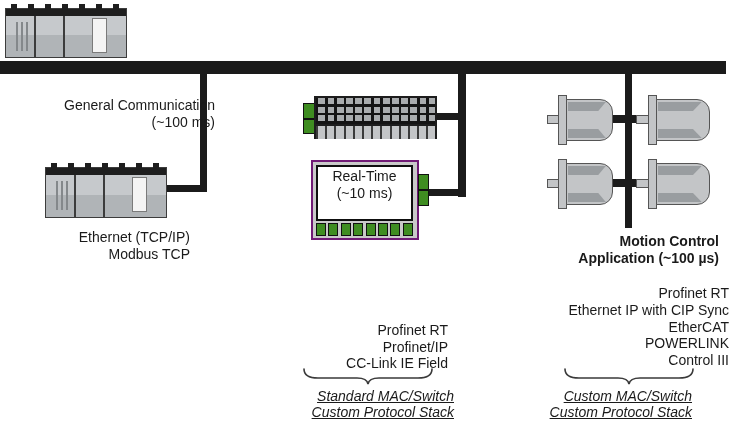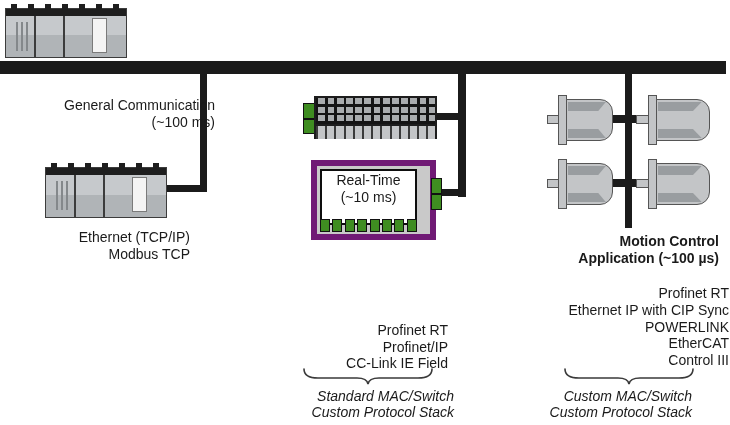--- a/index.html
+++ b/index.html
@@ -3,21 +3,21 @@
 <meta charset="utf-8">
 <style>
   html,body { margin:0; padding:0; background:#fff; }
   .canvas {
     position:relative; width:730px; height:425px; background:#ffffff;
     font-family:"Liberation Sans", sans-serif; color:#1a1a1a; overflow:hidden;
   }
   .line { position:absolute; background:#1b1b1b; }
   .t { position:absolute; text-align:right; font-size:14px; line-height:16.5px; }
   .t .ln { display:block; }
-  .italic { font-style:italic; }
+  .italic { font-style:italic;text-decoration:underline; }
 
   
   .plc { position:absolute; border:1.5px solid #3c3c3c;
          background:linear-gradient(#c6c9cc 0 55%, #b0b4b7 55% 100%); box-sizing:border-box; }
   .plc-tabs { position:absolute; left:5px; right:5px; top:-5px; height:5px;
          background:repeating-linear-gradient(90deg,#1e1e1e 0 6px, transparent 6px 17px); }
   .plc-band { height:7px; background:#1e1e1e; }
   .plc-div { position:absolute; top:7px; bottom:0; width:2px; background:#3c3c3c; }
   .plc-vents { position:absolute; left:10px; top:13px; width:15px; height:29px;
          background:repeating-linear-gradient(90deg,#84888b 0 2px, transparent 2px 5px); }
@@ -31,22 +31,22 @@
         background:
           repeating-linear-gradient(0deg, #141414 0 2.5px, transparent 2.5px 8.7px),
           repeating-linear-gradient(90deg, #141414 0 2.5px, #a9acae 2.5px 9.2px); }
   .tb-slats { height:13px; border-top:2px solid #1d1d1d;
         background:repeating-linear-gradient(90deg,#3a3a3a 0 2px, #c3c5c7 2px 9.2px); }
   .green-cell { background:#3f8d21; border:1.5px solid #111; box-sizing:border-box; }
   .tb-conn { position:absolute; left:303px; top:103px; width:12px; height:31px; }
   .tb-conn div { width:12px; height:15.5px; }
 
   
-  .rt { position:absolute; left:311px; top:160px; width:125px; height:80px;
-        background:#c9c9c9; border:6px solid #701a75; box-sizing:border-box; }
+  .rt { position:absolute; left:311px; top:160px; width:108px; height:80px;
+        background:#c9c9c9; border:2px solid #701a75; box-sizing:border-box; }
   .rt-inner { position:absolute; left:3px; top:3px; width:97px; height:56px;
         background:#fff; border:2px solid #0e0e0e; box-sizing:border-box;
         text-align:center; font-size:14px; line-height:17px; padding-top:1px; }
   .rt-leds { position:absolute; left:3px; bottom:2px; height:13px; display:flex; gap:2.4px; }
   .rt-leds span { width:10px; height:13px; }
   .rt-conn { position:absolute; right:-12px; top:12px; width:11px; height:32px; }
   .rt-conn div { width:11px; height:16px; }
 
   
   .motor { position:absolute; width:66px; height:50px; }
@@ -177,22 +177,22 @@
   </div>
 
   <div class="t" style="left:539px; top:233px; width:180px;font-weight:bold;">
     <span class="ln">Motion Control</span>
     <span class="ln">Application (~100 µs)</span>
   </div>
 
   <div class="t" style="left:529px; top:285px; width:200px; line-height:16.8px;">
     <span class="ln">Profinet RT</span>
     <span class="ln">Ethernet IP with CIP Sync</span>
+    <span class="ln">EtherCAT</span>
     <span class="ln">POWERLINK</span>
-    <span class="ln">EtherCAT</span>
     <span class="ln">Control III</span>
   </div>
 
   <svg class="brace" style="left:302px; top:367px;" viewBox="0 0 132 18">
     <path d="M2,2 Q2,11 16,11 L55,11 Q65,11 66,17 Q67,11 77,11 L116,11 Q130,11 130,2"></path>
   </svg>
   <svg class="brace" style="left:563px; top:367px;" viewBox="0 0 132 18">
     <path d="M2,2 Q2,11 16,11 L55,11 Q65,11 66,17 Q67,11 77,11 L116,11 Q130,11 130,2"></path>
   </svg>
 

